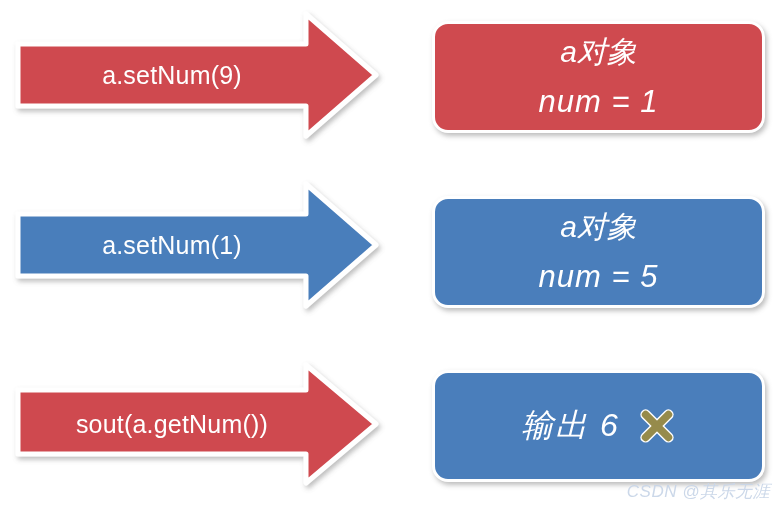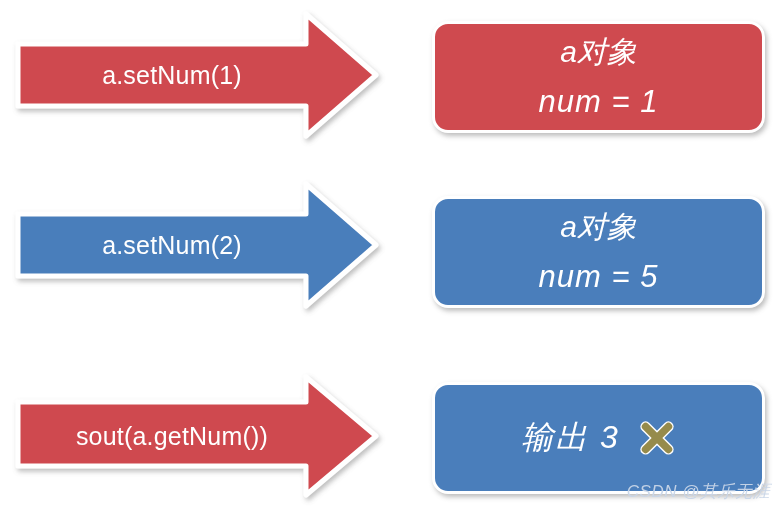--- a/index.html
+++ b/index.html
@@ -23,21 +23,21 @@
   }
 
   
   .row {
     position: absolute;
     left: 0;
     width: 782px;
   }
   .row-1 { top: 0px;   height: 170px; }
   .row-2 { top: 170px; height: 170px; }
-  .row-3 { top: 360px; height: 153px; }
+  .row-3 { top: 348px; height: 153px; }
 
   
   .arrow-wrap {
     position: absolute;
     left: 14px;
     top: 10px;
     width: 366px;
     height: 130px;
   }
   .row-3 .arrow-wrap { top: 13px; height: 126px; }
@@ -136,41 +136,41 @@
 
     <div class="arrow-wrap">
       <svg class="arrow-svg" viewBox="0 0 366 130" preserveAspectRatio="none">
         <defs>
           <filter id="sh1" x="-20%" y="-20%" width="150%" height="150%">
             <feDropShadow dx="2" dy="3" stdDeviation="2.5" flood-color="#6e6e6e" flood-opacity="0.45"></feDropShadow>
           </filter>
         </defs>
         <polygon points="4,34 292,34 292,4 362,65 292,126 292,96 4,96" fill="#CF4A4F" stroke="#ffffff" stroke-width="5" stroke-linejoin="round" filter="url(#sh1)"></polygon>
       </svg>
-      <div class="arrow-label">a.setNum(1)</div>
+      <div class="arrow-label">a.setNum(9)</div>
     </div>
 
     <div class="obj-box">
       <div class="box-line box-line-1">a对象</div>
       <div class="box-line box-line-2">num = 1</div>
     </div>
   </div>
 
   <div class="row row-2">
 
     <div class="arrow-wrap">
       <svg class="arrow-svg" viewBox="0 0 366 130" preserveAspectRatio="none">
         <defs>
           <filter id="sh2" x="-20%" y="-20%" width="150%" height="150%">
             <feDropShadow dx="2" dy="3" stdDeviation="2.5" flood-color="#6e6e6e" flood-opacity="0.45"></feDropShadow>
           </filter>
         </defs>
         <polygon points="4,34 292,34 292,4 362,65 292,126 292,96 4,96" fill="#4A7EBB" stroke="#ffffff" stroke-width="5" stroke-linejoin="round" filter="url(#sh2)"></polygon>
       </svg>
-      <div class="arrow-label">a.setNum(2)</div>
+      <div class="arrow-label">a.setNum(1)</div>
     </div>
 
     <div class="obj-box">
       <div class="box-line box-line-1">a对象</div>
       <div class="box-line box-line-2">num = 5</div>
     </div>
   </div>
 
   <div class="row row-3">
 
@@ -181,21 +181,21 @@
             <feDropShadow dx="2" dy="3" stdDeviation="2.5" flood-color="#6e6e6e" flood-opacity="0.45"></feDropShadow>
           </filter>
         </defs>
         <polygon points="4,29 292,29 292,4 362,63 292,122 292,93 4,93" fill="#CF4A4F" stroke="#ffffff" stroke-width="5" stroke-linejoin="round" filter="url(#sh3)"></polygon>
       </svg>
       <div class="arrow-label">sout(a.getNum())</div>
     </div>
 
     <div class="obj-box">
       <div class="box-single">
-        <span>输出 3</span>
+        <span>输出 6</span>
         <svg class="x-mark" viewBox="0 0 40 40">
           <g stroke="#ffffff" stroke-width="11" stroke-linecap="round" fill="none">
             <line x1="8" y1="8" x2="32" y2="32"></line>
             <line x1="32" y1="8" x2="8" y2="32"></line>
           </g>
           <g stroke="#968B4B" stroke-width="8" stroke-linecap="round" fill="none">
             <line x1="8" y1="8" x2="32" y2="32"></line>
             <line x1="32" y1="8" x2="8" y2="32"></line>
           </g>
         </svg>

